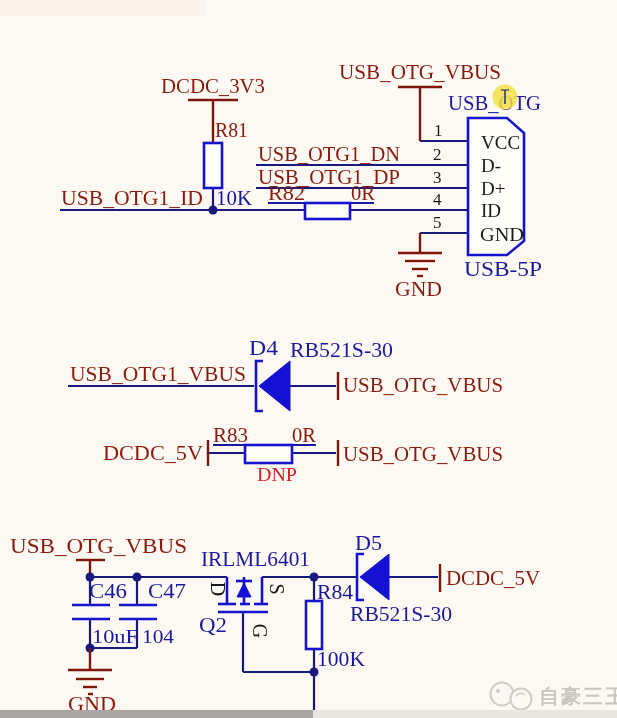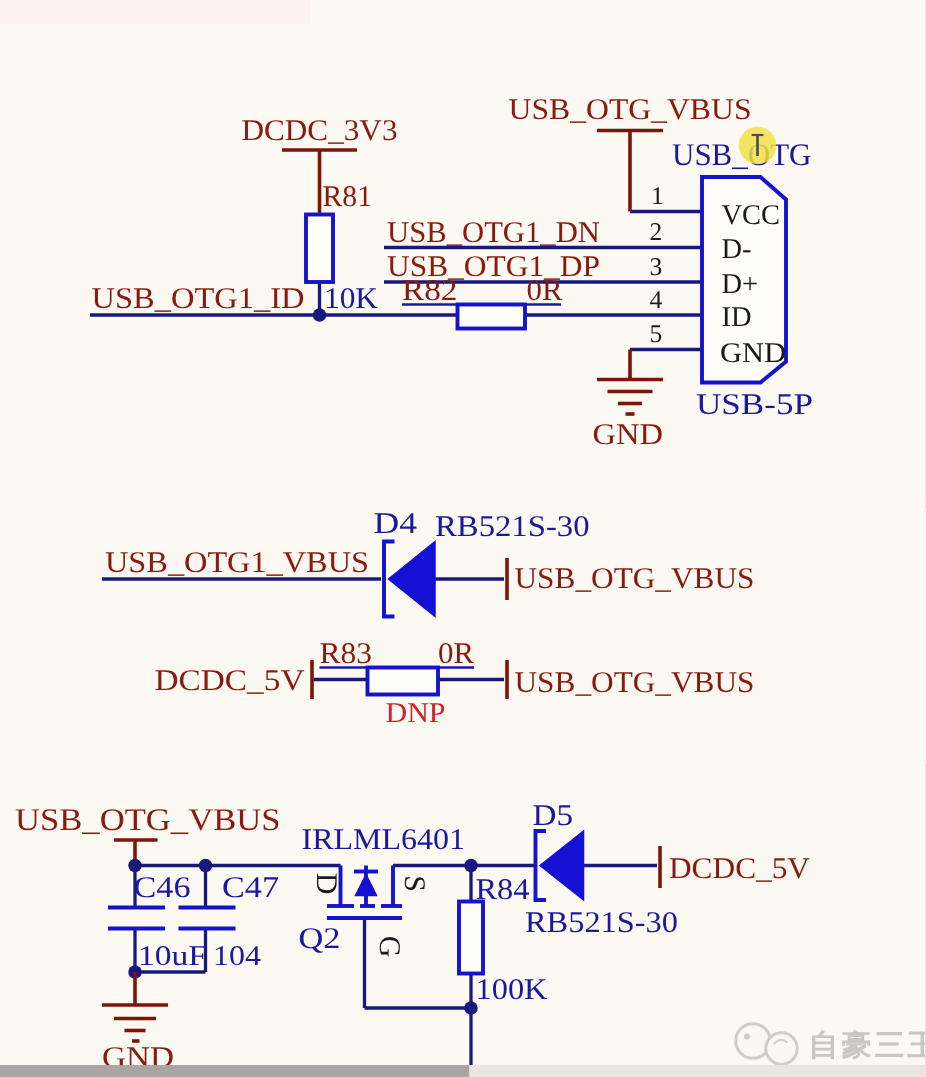--- a/index.html
+++ b/index.html
@@ -1,16 +1,16 @@
 <!DOCTYPE html>
 <html><head>
 <meta charset="utf-8">
 <style>
   html,body{margin:0;padding:0;background:#e8e8e8;}
-  .stage{position:relative;width:617px;height:718px;background:#86efac;overflow:hidden;}
+  .stage{position:relative;width:617px;height:718px;background:#15803d;overflow:hidden;}
   svg{display:block;}
   .t{font-family:"Liberation Serif","DejaVu Serif",serif;}
   .maroon{fill:#8a1a0f;}
   .navy{fill:#1a189c;}
   .blk{fill:#1a1a1a;}
   .red{fill:#d61e28;}
   .wm{fill:#c3c2bb;font-family:"DejaVu Sans","Liberation Sans",sans-serif;font-weight:bold;letter-spacing:2px;}
   .wire{stroke:#18187d;stroke-width:2.2;fill:none;}
   .sym{stroke:#1513cd;stroke-width:2.6;fill:none;}
   .symfill{fill:#1411d4;stroke:#1411d4;}

